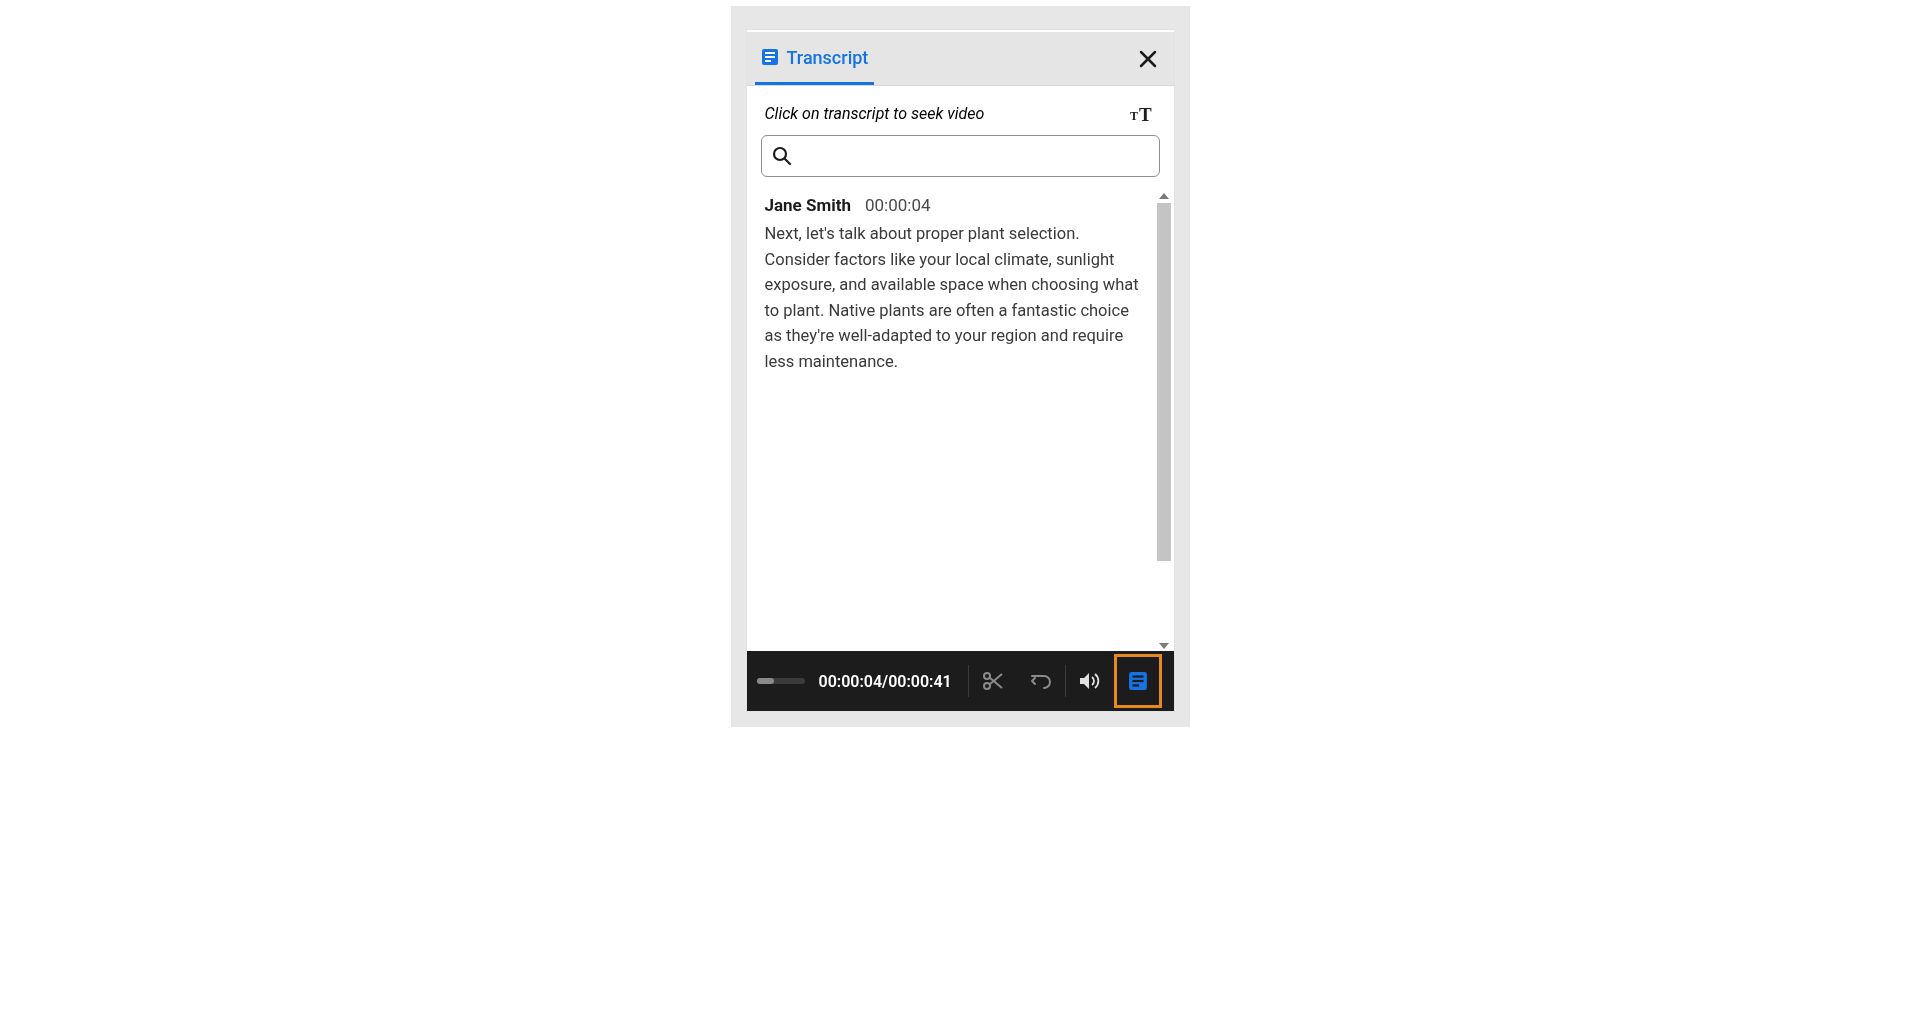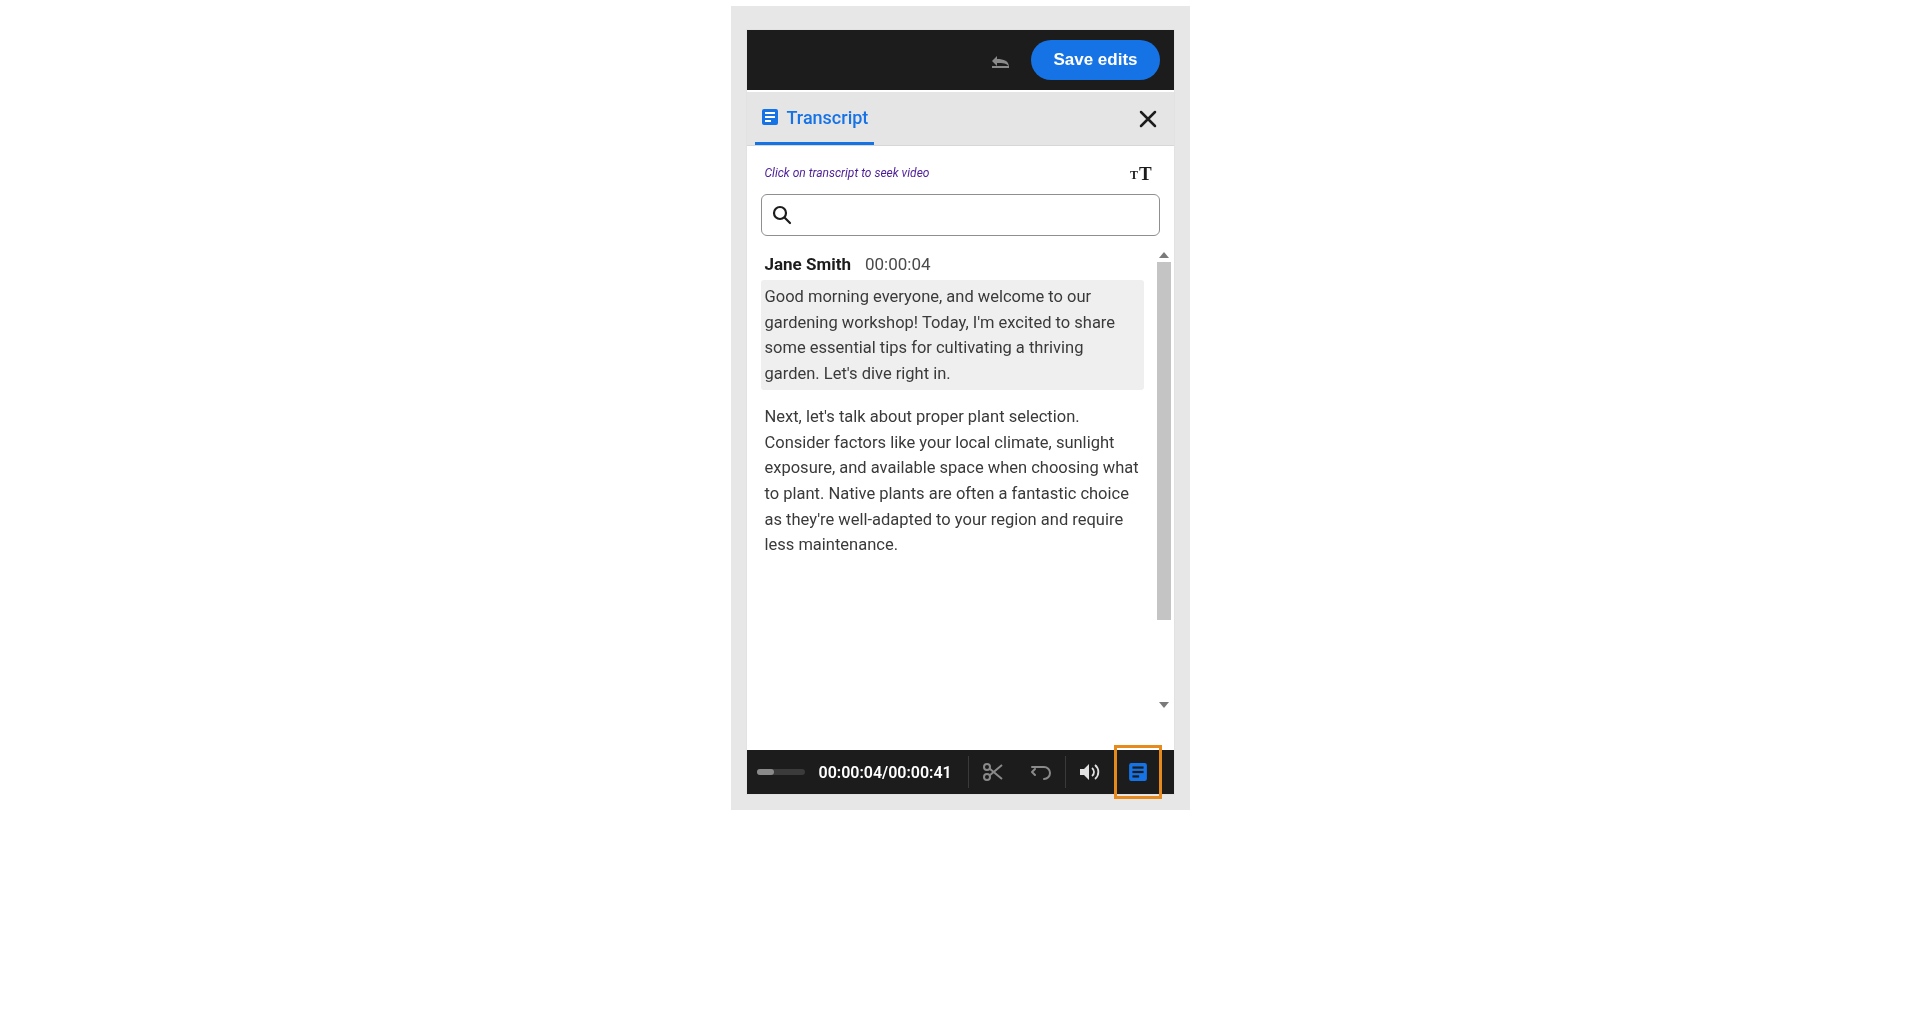--- a/index.html
+++ b/index.html
@@ -91,23 +91,23 @@
     align-items: center;
     justify-content: center;
   }
   .hint-row {
     display: flex;
     align-items: center;
     justify-content: space-between;
     padding: 18px 18px 12px 18px;
   }
   .hint-text {
-    color: #4c1d95;
+    color: #000000;
     font-style: italic;
-    font-size: 12px;
+    font-size: 16px;
   }
   .textsize-btn {
     color: #1c1c1c;
     cursor: pointer;
   }
   .search-wrap {
     padding: 0 14px 14px 14px;
   }
   .search-field {
     width: 100%;
@@ -193,27 +193,26 @@
     position: absolute;
     top: 0;
     left: 0;
     right: 0;
     height: 82%;
     background: #c4c4c4;
     border-radius: 0;
   }
   .controlbar {
     background: #1c1c1c;
-    height: 44px;
+    height: 60px;
     display: flex;
     align-items: center;
     padding: 0 0 0 10px;
     gap: 0;
     position: relative;
-    margin-top: 40px;
   }
   .progress {
     width: 48px;
     height: 6px;
     background: #3b3b3b;
     border-radius: 3px;
     position: relative;
     margin-right: 14px;
   }
   .progress-fill {
@@ -251,29 +250,20 @@
     outline-offset: -3px;
   }
   svg { display: block; }
 </style>
 </head>
 <body>
 
 <div class="panel-outer">
   <div class="panel">
 
-    <div class="toolbar">
-      <div class="undo-btn">
-        <svg width="24" height="18" viewBox="0 0 24 18" fill="none">
-          <path d="M3 10 L8 5 L8 8 C15 8 20 10 20 16 C18 12 14 12 8 12 L8 15 Z" fill="currentColor"></path>
-          <rect x="3" y="15" width="17" height="2" fill="currentColor"></rect>
-        </svg>
-      </div>
-      <button class="save-btn">Save edits</button>
-    </div>
 
     <div class="tabbar">
       <div class="tab">
         <svg class="tab-icon" width="18" height="18" viewBox="0 0 18 18">
           <rect x="1" y="1" width="16" height="16" rx="2" fill="#1573e6"></rect>
           <rect x="4" y="4" width="10" height="2" fill="#fff"></rect>
           <rect x="4" y="8" width="10" height="2" fill="#fff"></rect>
           <rect x="4" y="12" width="6" height="2" fill="#fff"></rect>
         </svg>
         <span>Transcript</span>
@@ -304,21 +294,20 @@
         <input type="text" placeholder="" style="">
       </div>
     </div>
 
     <div class="transcript-scroll">
       <div class="transcript-inner">
         <div class="speaker-line">
           <span class="speaker-name">Jane Smith</span>
           <span class="timestamp">00:00:04</span>
         </div>
-        <div class="para highlight">Good morning everyone, and welcome to our gardening workshop! Today, I'm excited to share some essential tips for cultivating a thriving garden. Let's dive right in.</div>
         <div class="para">Next, let's talk about proper plant selection. Consider factors like your local climate, sunlight exposure, and available space when choosing what to plant. Native plants are often a fantastic choice as they're well-adapted to your region and require less maintenance.</div>
       </div>
       <div class="scrollbar">
         <div class="sb-arrow up"></div>
         <div class="sb-track">
           <div class="sb-thumb"></div>
         </div>
         <div class="sb-arrow down"></div>
       </div>
     </div>

